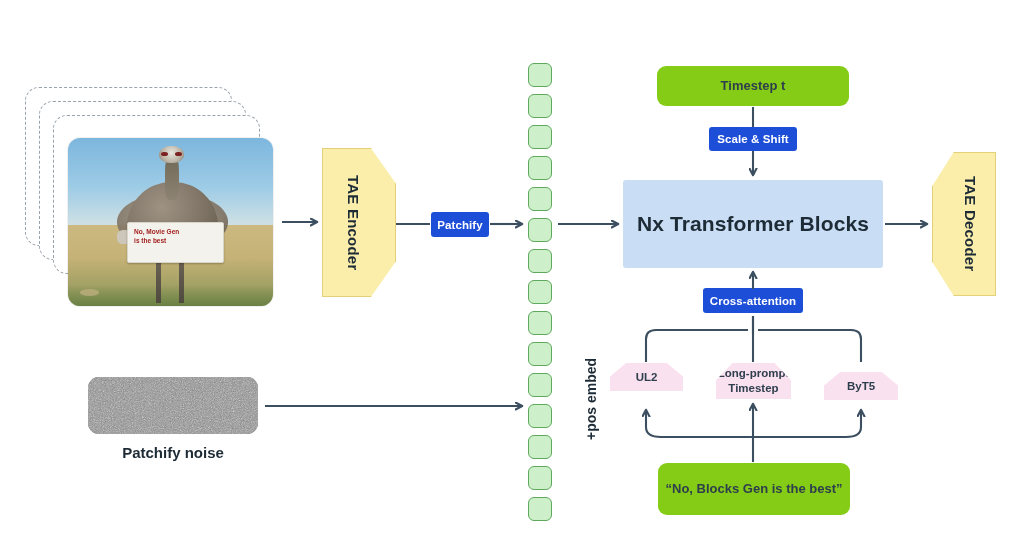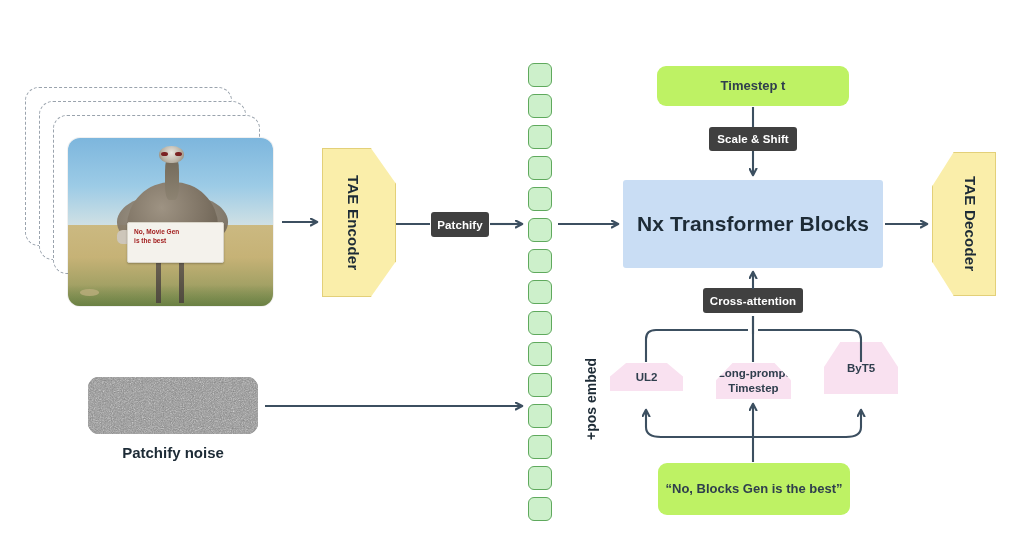--- a/index.html
+++ b/index.html
@@ -76,26 +76,26 @@
     position:absolute;left:0;top:0;width:100%;height:100%;
     display:flex;align-items:center;justify-content:center;
     writing-mode:vertical-rl;
     font-weight:700;font-size:15px;color:#1d2b36;letter-spacing:.2px;
     white-space:nowrap;
   }
   .tae-enc .tae-label{transform:translateX(-6px);}
   .tae-dec .tae-label{transform:translateX(6px);}
 
   .dark-chip{
-    position:absolute;background:#404040;color:#ffffff;border-radius:3px;
+    position:absolute;background:#1d4ed8;color:#ffffff;border-radius:3px;
     display:flex;align-items:center;justify-content:center;
     font-size:11.5px;font-weight:600;white-space:nowrap;letter-spacing:.1px;
   }
   .gray-box{
-    position:absolute;background:#bef264;border-radius:9px;
+    position:absolute;background:#84cc16;border-radius:9px;
     display:flex;align-items:center;justify-content:center;
     font-size:13px;font-weight:600;color:#2f3e4d;text-align:center;line-height:1.35;
   }
   .blue-box{
     position:absolute;background:#c9ddf4;border-radius:3px;
     display:flex;align-items:center;justify-content:center;
     font-size:21px;font-weight:700;color:#1d2b36;letter-spacing:.1px;
   }
   .pink-enc{
     position:absolute;background:#f9e1f0;
@@ -201,21 +201,21 @@
 
   <div class="pink-enc" style="left:610px;top:363px;width:73px;height:28px;">
     <span>UL2</span>
   </div>
   <div class="pink-enc" style="left:716px;top:363px;width:75px;height:36px;">
     <span>
       <span>Long-prompt</span><br>
       <span>Timestep</span>
     </span>
   </div>
-  <div class="pink-enc" style="left:824px;top:342px;width:74px;height:52px;">
+  <div class="pink-enc" style="left:824px;top:372px;width:74px;height:28px;">
     <span>ByT5</span>
   </div>
 
   <div class="gray-box" style="left:658px;top:463px;width:192px;height:52px;">
     <div>
       <div>“No, Blocks Gen is the best”</div>
     </div>
   </div>
 
   <div class="tae tae-dec" style="left:932px;top:152px;width:62px;height:142px;">

